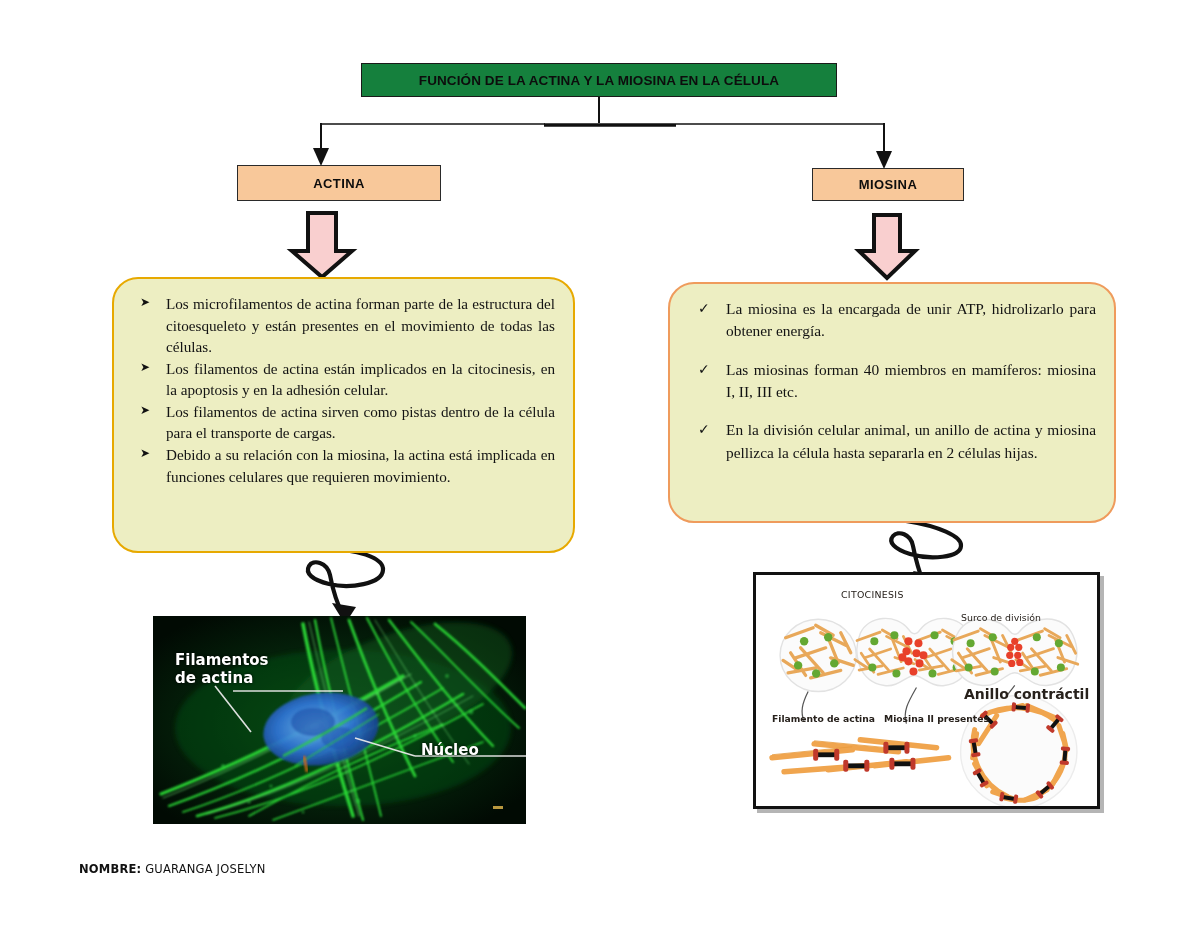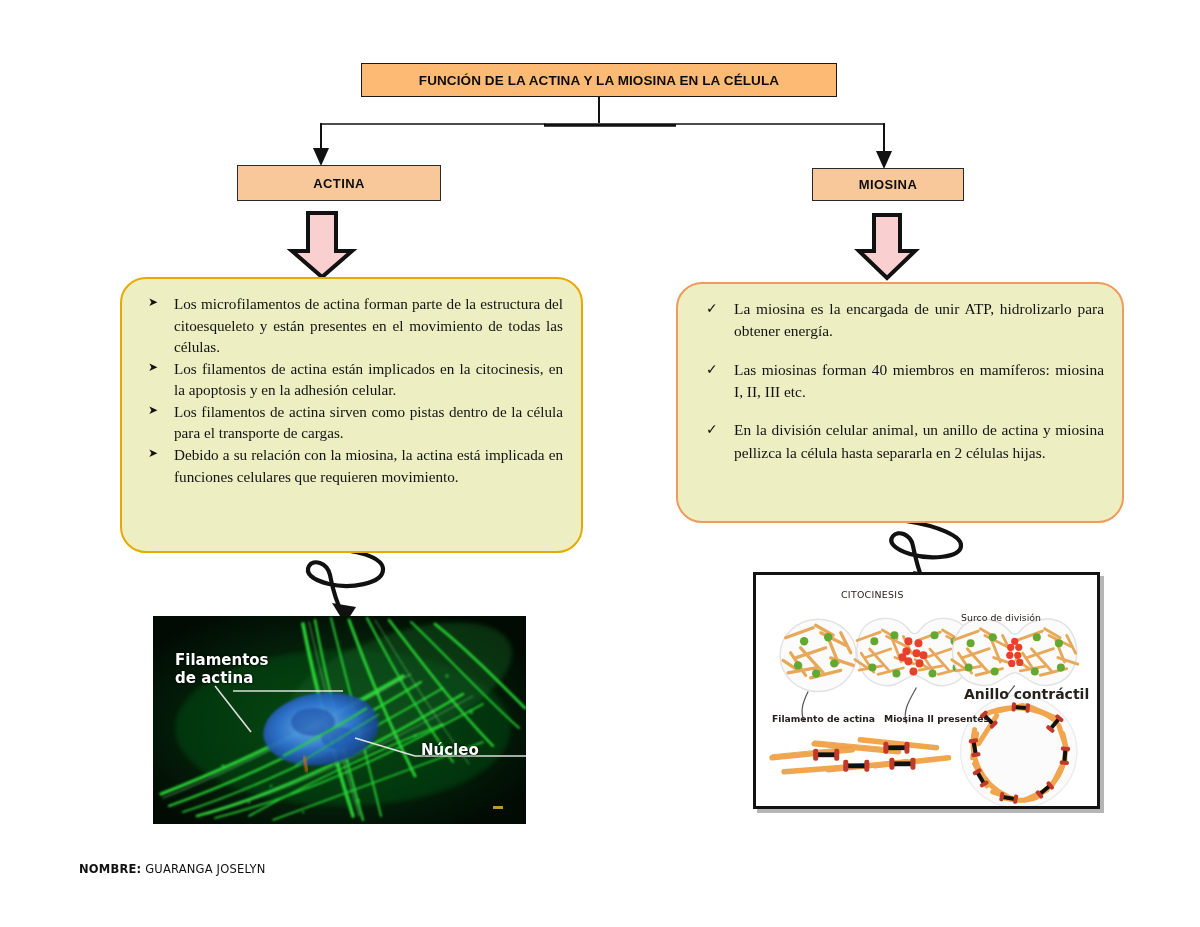--- a/index.html
+++ b/index.html
@@ -21,21 +21,21 @@
     height: 927px;
   }
 
   
   .title-box {
     position: absolute;
     left: 361px;
     top: 63px;
     width: 476px;
     height: 34px;
-    background: #fdba74;
+    background: #15803d;
     border: 1.5px solid #1a1a1a;
     display: flex;
     align-items: center;
     justify-content: center;
     box-sizing: border-box;
   }
   .title-box span {
     font-size: 13.5px;
     font-weight: bold;
     color: #0d0d0d;
@@ -62,21 +62,20 @@
   #cat-actina  { left: 237px; top: 165px; width: 204px; height: 36px; }
   #cat-miosina { left: 812px; top: 168px; width: 152px; height: 33px; }
 
   
   .content-box {
     position: absolute;
     background: #edeec2;
     border-radius: 26px;
     box-sizing: border-box;
     padding: 14px 18px 8px 14px;
-    margin-left: 8px;
   }
   #box-actina {
     left: 112px; top: 277px; width: 463px; height: 276px;
     border: 2.4px solid #e7a900;
   }
   #box-miosina {
     left: 668px; top: 282px; width: 448px; height: 241px;
     border: 2.2px solid #ef9b5c;
   }
 

